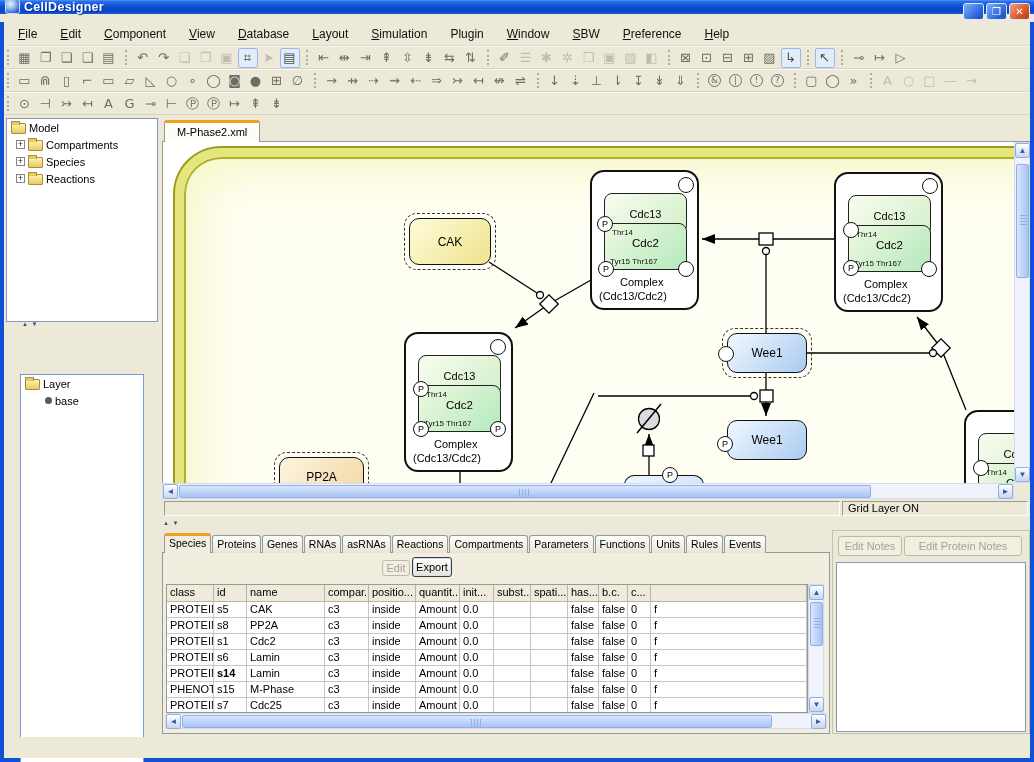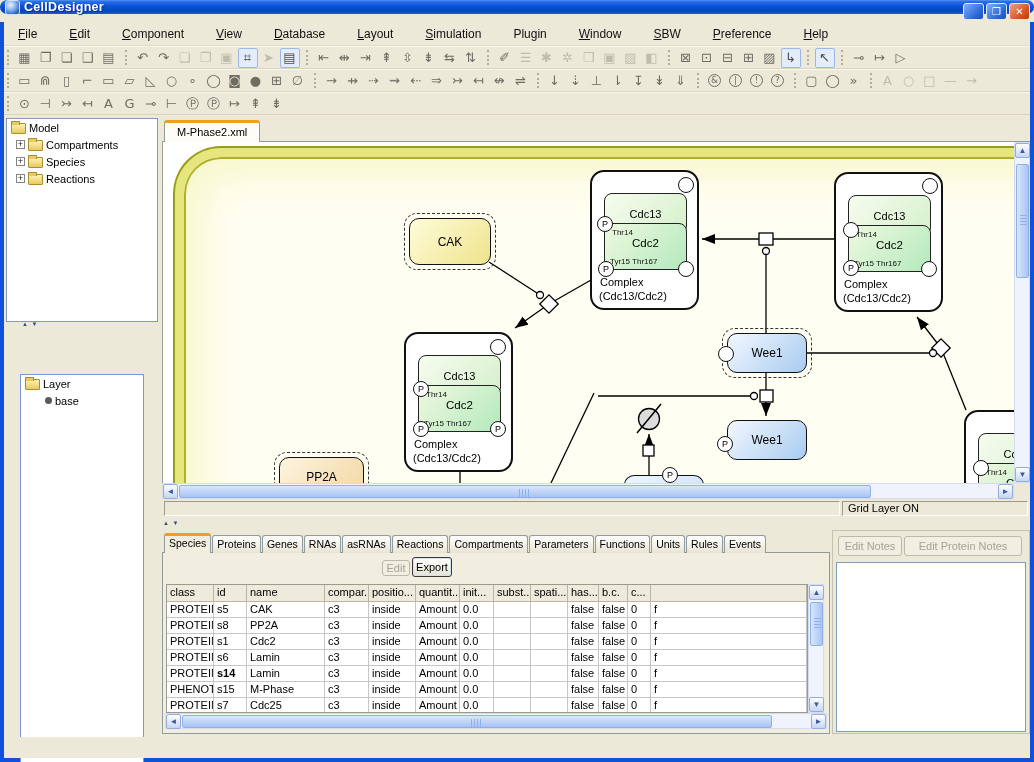--- a/index.html
+++ b/index.html
@@ -3,40 +3,40 @@
 <meta charset="utf-8">
 <style>
   * { box-sizing: border-box; margin: 0; padding: 0; }
   html,body { background:#3a6ea5; }
   body { font-family: "Liberation Sans", "DejaVu Sans", sans-serif; }
   .window { position:relative; width:1034px; height:762px; background:#ece9d8; overflow:hidden; }
 
   
   .titlebar { position:absolute; left:0; top:0; width:1034px; height:14px;
     background:linear-gradient(180deg,#5a96f2 0%,#2a70e8 10%,#0b50d8 45%,#0a44bf 80%,#1b5cd8 100%);
-    display:flex; align-items:center; color:#fff;border-radius:10px; }
+    display:flex; align-items:flex-end; color:#fff; }
   .app-icon { width:15px; height:15px; margin:0 4px 0 5px; border-radius:3px;
     background:radial-gradient(circle at 35% 30%, #e8f2ff 0%, #9cc0f0 35%, #2a62c8 80%, #123a88 100%);
     border:1px solid #cfe0f8; }
   .title-text { font-size:12.5px; font-weight:bold; text-shadow:1px 1px 1px #00309a; letter-spacing:.3px; }
   .win-btns { position:absolute; right:4px; top:3px; display:flex; gap:2px; }
   .wb { width:21px; height:17px; border-radius:3px; border:1px solid #dce8fc; color:#fff;
     font-size:10px; line-height:15px; text-align:center;
     background:linear-gradient(135deg,#7fb0f8,#2a66d8 70%,#1b4fb8); cursor:default; }
   .wb.close { background:linear-gradient(135deg,#f4a080,#d85a2a 60%,#b83a14); }
   .wb .mingl { display:inline-block; transform:translateY(3px); font-weight:bold; }
 
   .edge { position:absolute; background:#0f52d9; }
   .edge.l { left:0; top:22px; width:4px; height:740px; }
   .edge.r { right:0; top:22px; width:4px; height:740px; }
   .edge.b { left:0; bottom:0; width:1034px; height:4px; }
 
   
   .menubar { position:absolute; left:4px; top:22px; width:1026px; height:24px;
-    display:flex; align-items:center; gap:16px; padding-left:6px; background:#ece9d8;
+    display:flex; align-items:center; gap:7px; padding-left:6px; background:#ece9d8;
     border-bottom:1px solid #e0dcc8; font-size:12px; }
   .menu-item { padding:2px 8px; color:#111; }
   .menu-item u { text-decoration:underline; }
 
   
   .toolbar { position:absolute; left:4px; width:1026px; height:23px; background:#ece9d8;
     display:flex; align-items:center; border-top:1px solid #f8f6ee; border-bottom:1px solid #d9d4c0; }
   .tb-group { display:flex; align-items:center; margin-right:3px; }
   .tb-grip { width:4px; height:15px; margin:0 3px; border-left:2px dotted #b2ad9a; }
   .tb-btn { width:20px; height:20px; margin:0 0.5px; display:flex; align-items:center; justify-content:center;
@@ -76,21 +76,21 @@
 
   .node-complex { position:absolute; width:109px; height:140px; background:#fff; border:2.2px solid #111; border-radius:14px; }
   .sub { position:absolute; left:12px; width:83px; border:1.2px solid #222; border-radius:8px; font-size:11px; }
   .sub13 { top:21px; height:41px; background:linear-gradient(135deg,#f7fcef 0%,#d4f0ca 100%);
     display:flex; align-items:center; justify-content:center; }
   .sub2 { top:51px; height:47px; background:linear-gradient(135deg,#eef9e0 0%,#b4e9bc 100%); }
   .res { position:absolute; font-size:8px; color:#111; white-space:nowrap; }
   .res-thr14 { left:7px; top:4px; }
   .res-tyr { left:5px; top:33px; }
   .sub2-name { position:absolute; left:0; right:0; top:13px; text-align:center; font-size:11.5px; }
-  .cx-label { position:absolute; left:8px; top:104px; font-size:11px; }
+  .cx-label { position:absolute; left:28px; top:104px; font-size:11px; }
   .cx-label2 { position:absolute; left:7px; top:118px; font-size:11px; }
   .stc { position:absolute; width:16px; height:16px; border:1.3px solid #111; border-radius:50%; background:#fff;
     font-size:9px; line-height:14px; text-align:center; z-index:2; }
   .node-simple { position:absolute; border:1.7px solid #111; border-radius:10px; display:flex; align-items:center;
     justify-content:center; font-size:12px; }
   .col-yellow { background:linear-gradient(135deg,#fefcda 0%,#efe38c 100%); }
   .col-blue   { background:linear-gradient(135deg,#f2f8ff 0%,#a9cbf0 100%); }
   .col-orange { background:linear-gradient(135deg,#fdf4e0 0%,#f2d7a2 100%); }
   .node-partial { position:absolute; border:1.7px solid #111; border-bottom:none; border-radius:10px 10px 0 0;
     background:linear-gradient(135deg,#eef6fe,#cfe4f8); }

